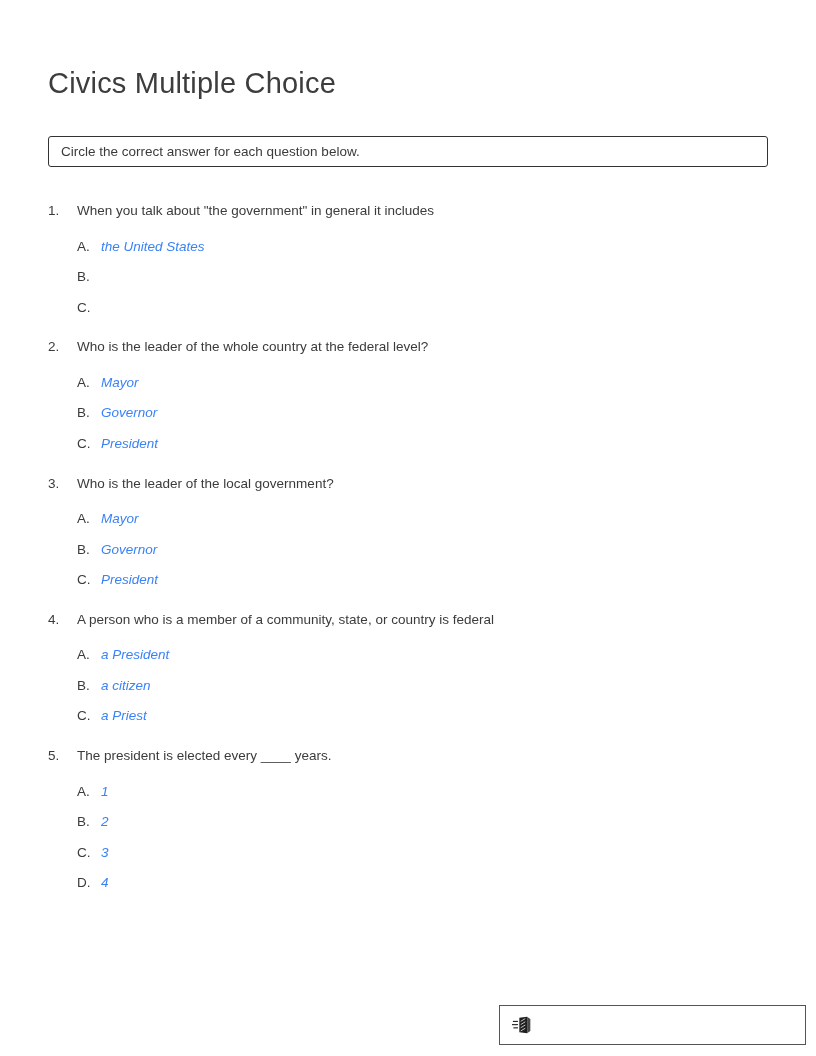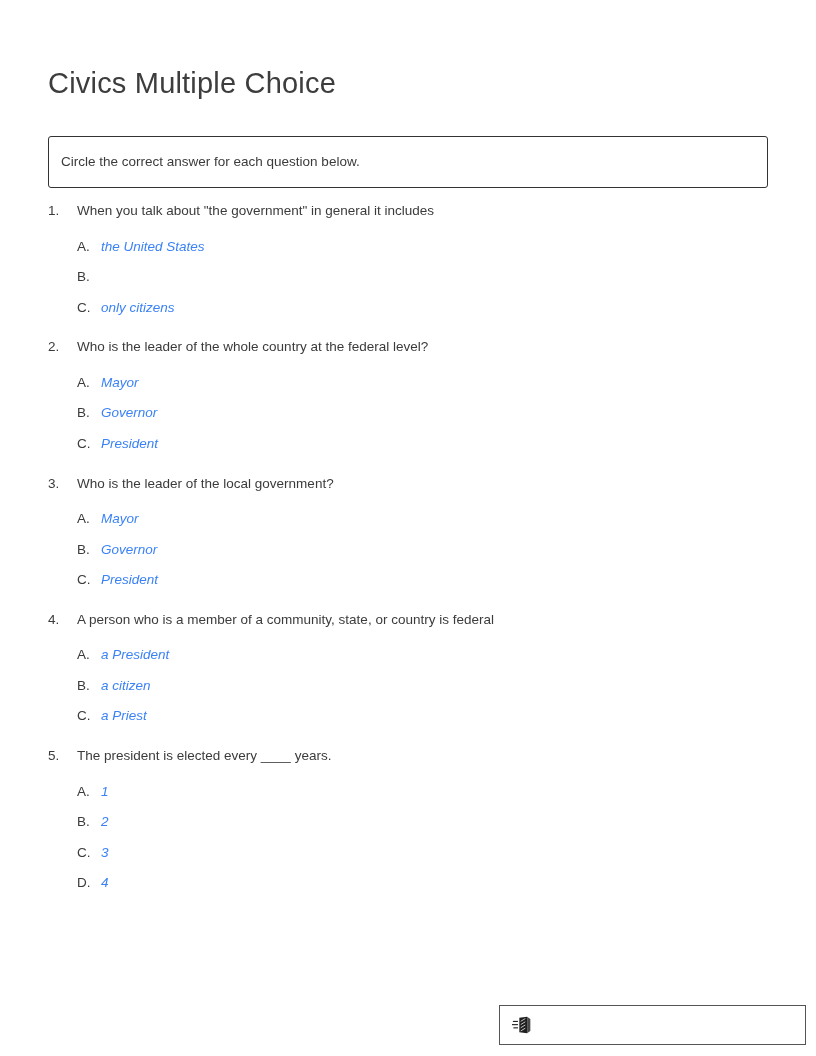--- a/index.html
+++ b/index.html
@@ -37,21 +37,21 @@
     line-height: 1.2;
     white-space: nowrap;
   }
 
   
   .instruction-box {
     position: absolute;
     left: 48px;
     top: 136px;
     width: 720px;
-    height: 52px;
+    height: 31px;
     box-sizing: border-box;
     border: 1px solid #333333;
     border-radius: 3px;
     background: #ffffff;
     display: flex;
     align-items: center;
     padding: 0 12px;
   }
   .instruction-text {
     font-size: 13.5px;
@@ -166,21 +166,20 @@
         <div class="choices">
           <div class="choice-row">
             <span class="choice-letter">A.</span>
             <span class="choice-text">the United States</span>
           </div>
           <div class="choice-row multiline">
             <span class="choice-letter">B.</span>
           </div>
           <div class="choice-row">
             <span class="choice-letter">C.</span>
-            <span class="choice-text">only citizens</span>
           </div>
         </div>
       </div>
       <div class="question-block">
         <div class="question-row">
           <span class="question-number">2.</span>
           <span class="question-text">Who is the leader of the whole country at the federal level?</span>
         </div>
         <div class="choices">
           <div class="choice-row">

